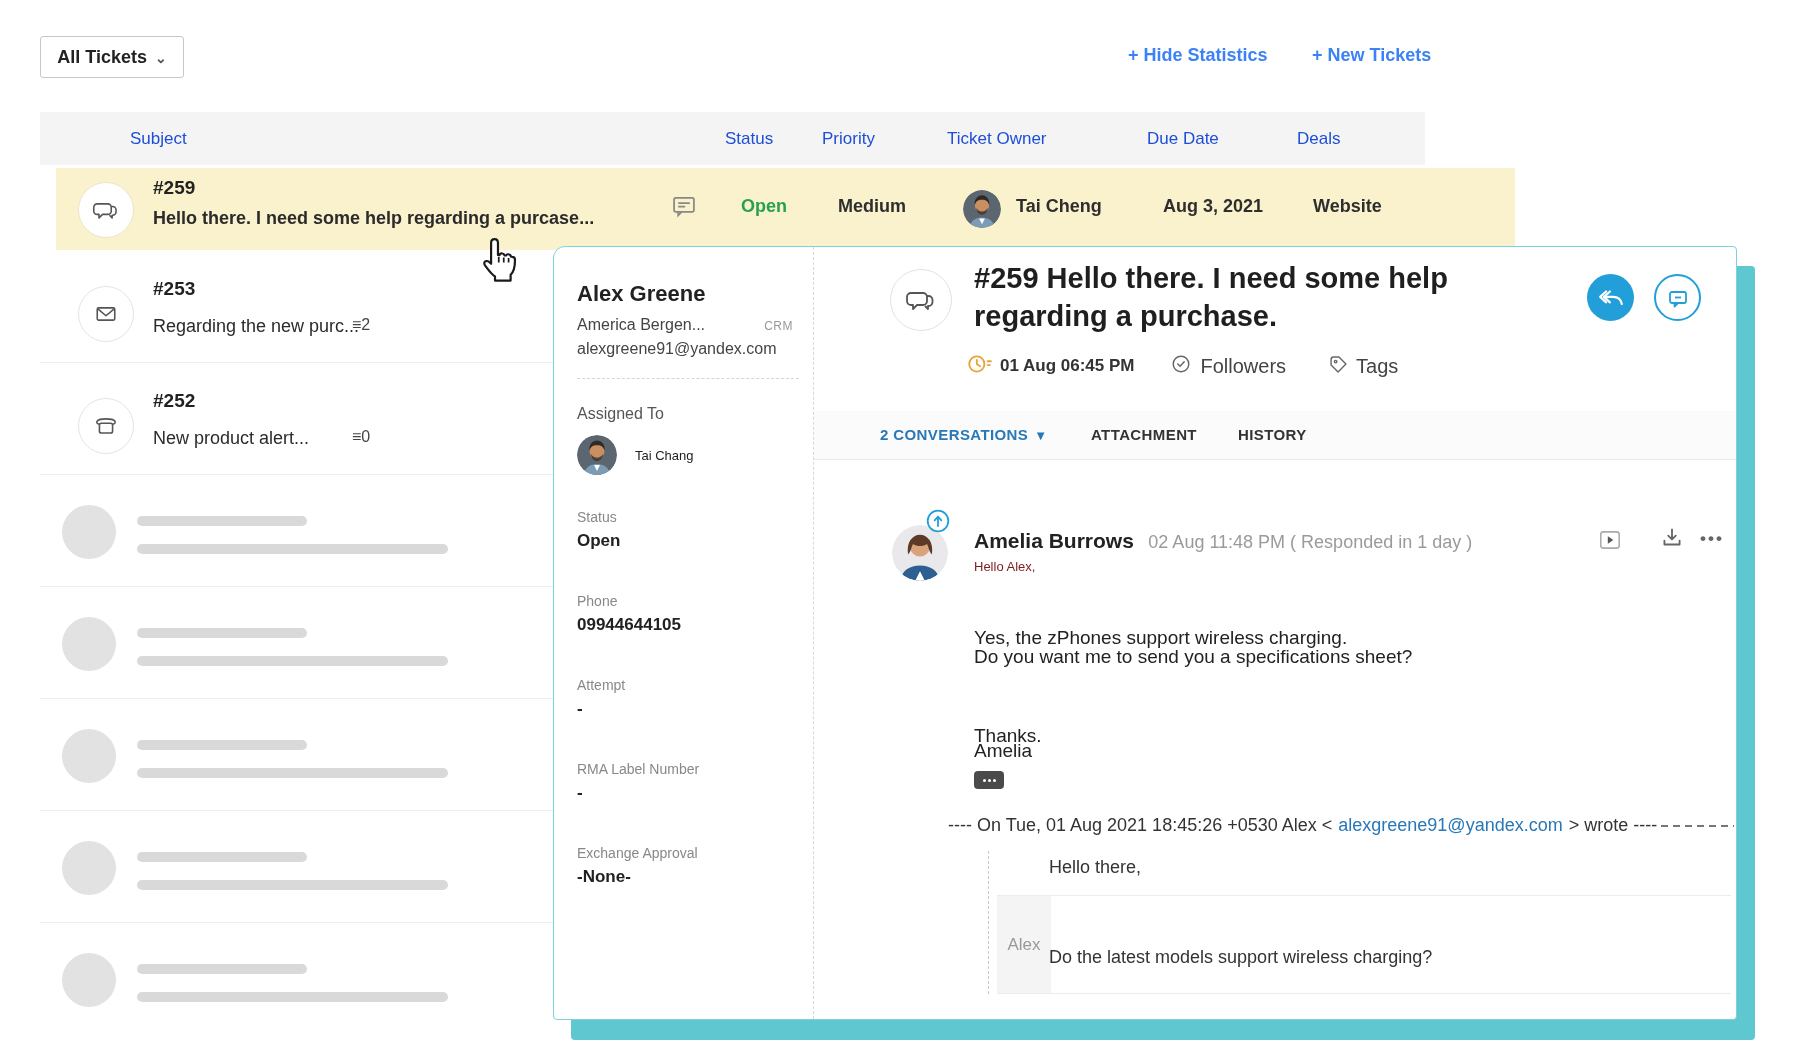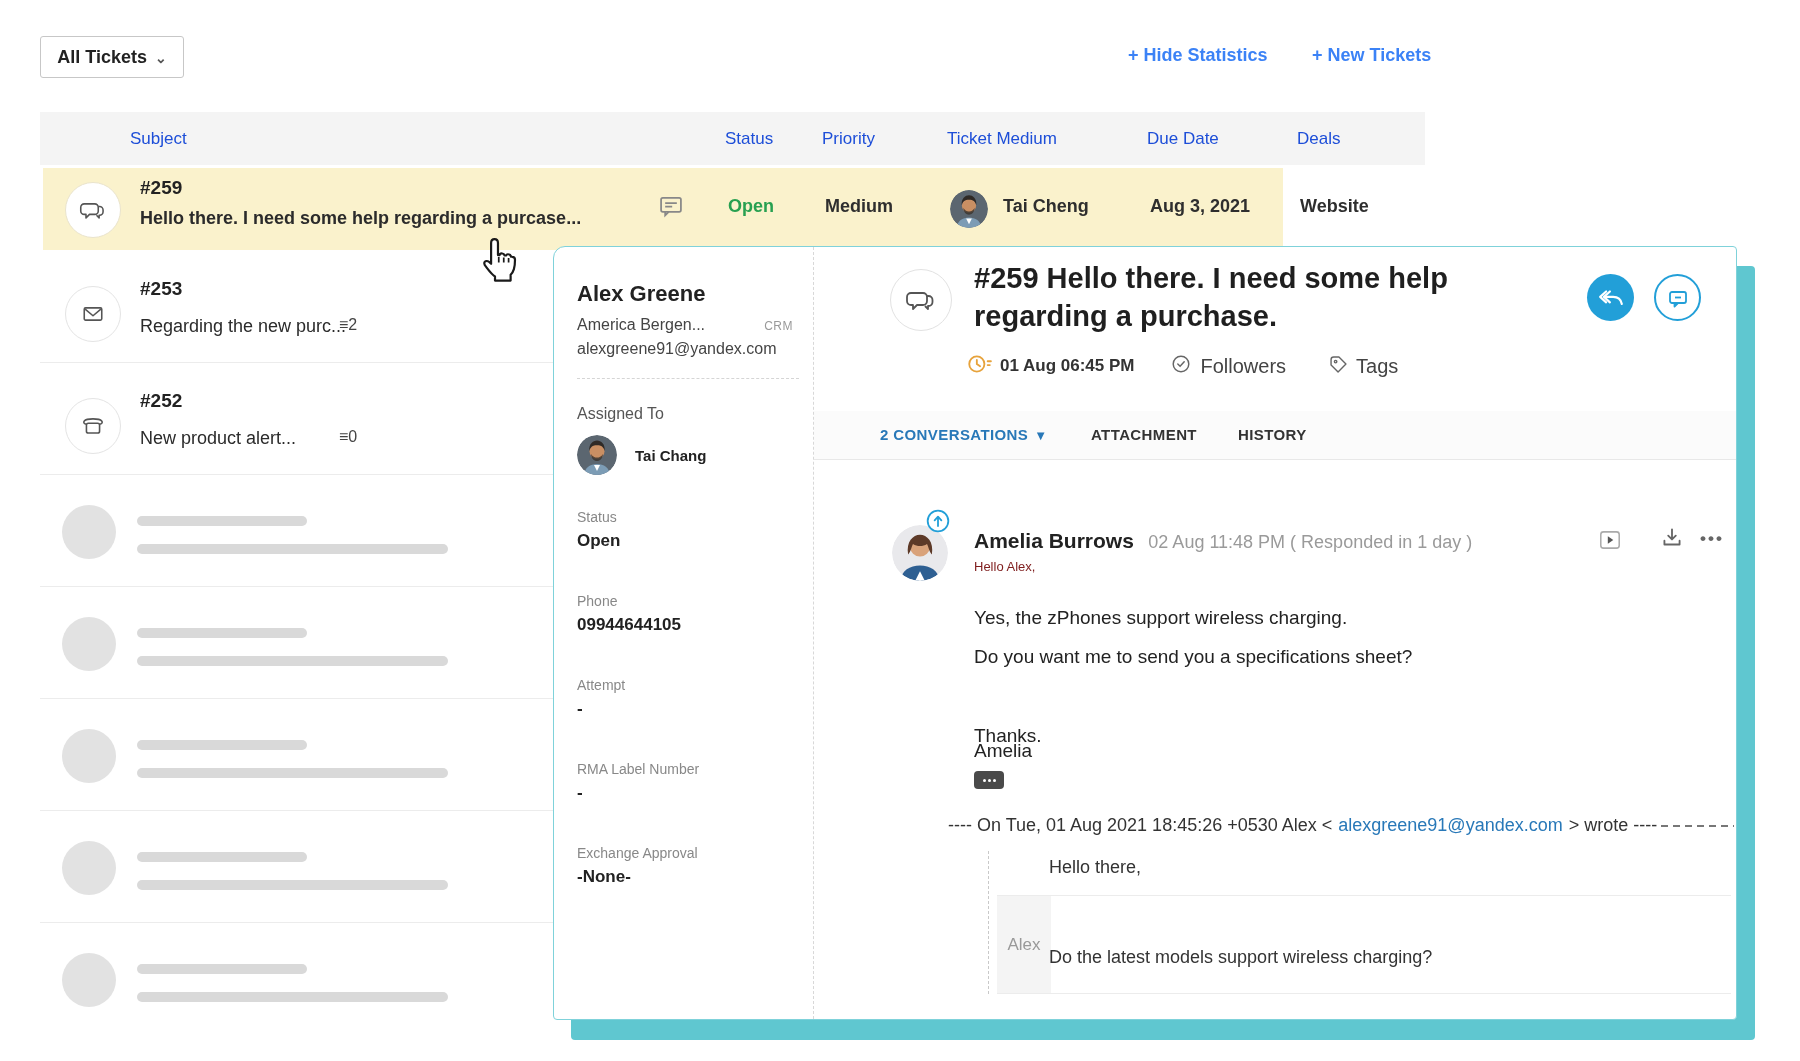--- a/index.html
+++ b/index.html
@@ -14,21 +14,21 @@
   .top-link{font-size:18px;font-weight:600;color:#3b82f6;cursor:pointer;}
   .link-hide{left:1128px;top:45px;}
   .link-new{left:1312px;top:45px;}
 
   
   .list-header{left:40px;top:112px;width:1385px;height:53px;background:#f4f4f4;}
   .th{position:absolute;top:0;line-height:53px;font-size:17px;color:#1d4ed8;font-weight:500;}
   .th-subject{left:90px;} .th-status{left:685px;} .th-priority{left:782px;}
   .th-owner{left:907px;} .th-due{left:1107px;} .th-deals{left:1257px;}
 
-  .trow{left:43px;width:1240px;position:absolute;}
+  .trow{left:56px;width:1459px;position:absolute;}
   .row-259{top:168px;height:82px;background:#faf2cc;cursor:pointer;}
   .row-253{top:250px;height:112px;cursor:pointer;}
   .row-252{top:362px;height:112px;cursor:pointer;}
   .chan-circle{position:absolute;left:22px;width:54px;height:54px;border-radius:50%;
     background:#fff;border:1px solid #e4e4e4;display:flex;align-items:center;justify-content:center;}
   .row-259 .chan-circle{top:14px;border-color:#eae4cc;}
   .row-253 .chan-circle,.row-252 .chan-circle{top:36px;}
   .tid{position:absolute;left:97px;font-size:19px;font-weight:800;color:#222;}
   .row-259 .tid{top:9px;}
   .row-253 .tid,.row-252 .tid{top:28px;}
@@ -57,21 +57,21 @@
   .sidebar{width:260px;box-sizing:border-box;padding:34px 14px 0 23px;border-right:1px dashed #d8d8d8;flex:none;}
   .sb-name{font-size:22px;font-weight:700;color:#222;}
   .sb-company-row{display:flex;align-items:baseline;margin-top:9px;}
   .sb-company{font-size:16px;color:#444;}
   .sb-crm{margin-left:auto;margin-right:6px;font-size:12px;color:#999;letter-spacing:.5px;}
   .sb-email{margin-top:6px;font-size:16px;color:#444;}
   .sb-divider{margin-top:20px;border-top:1px dashed #d5d5d5;}
   .sb-assigned-label{margin-top:26px;font-size:16px;color:#555;}
   .sb-assigned-row{margin-top:12px;display:flex;align-items:center;gap:18px;}
   .sb-avatar{width:40px;height:40px;border-radius:50%;overflow:hidden;flex:none;}
-  .sb-assigned-name{font-size:15px;font-weight:700;color:#222;}
+  .sb-assigned-name{font-size:13px;font-weight:400;color:#222;}
   .fgroup{margin-top:42px;}
   .flabel{font-size:14px;color:#888;}
   .fvalue{margin-top:6px;font-size:17px;font-weight:700;color:#222;}
 
   .main{flex:1;position:relative;}
   .hdr-icon{position:absolute;left:76px;top:22px;width:60px;height:60px;border:1px solid #e2e2e2;border-radius:50%;
     display:flex;align-items:center;justify-content:center;}
   .hdr-title{position:absolute;left:160px;top:12px;width:510px;font-size:29px;line-height:38px;font-weight:700;color:#1f1f1f;}
   .btn-circle{position:absolute;top:27px;width:47px;height:47px;border-radius:50%;cursor:pointer;
     display:flex;align-items:center;justify-content:center;box-sizing:border-box;}
@@ -94,21 +94,21 @@
   .cv-badge{position:absolute;left:112px;top:262px;width:24px;height:24px;}
   .cv-author-row{position:absolute;left:160px;top:282px;white-space:nowrap;}
   .cv-author{font-size:21px;font-weight:700;color:#222;}
   .cv-meta{font-size:18px;color:#9a9a9a;margin-left:10px;}
   .cv-ic{position:absolute;cursor:pointer;}
   .ic-expand{left:783px;top:280px;width:26px;height:26px;}
   .ic-download{left:845px;top:278px;width:26px;height:26px;}
   .ic-dots{left:886px;top:282px;font-size:17px;font-weight:700;color:#666;letter-spacing:2px;}
   .cv-greeting{position:absolute;left:160px;top:312px;font-size:13px;color:#7f1d1d;}
   .cv-line{position:absolute;left:160px;font-size:19px;color:#222;}
-  .l1{top:360px;} .l2{top:399px;} .l3{top:478px;} .l4{top:493px;}
+  .l1{top:380px;} .l2{top:399px;} .l3{top:478px;} .l4{top:493px;}
   .cv-chip{position:absolute;left:160px;top:524px;width:30px;height:18px;border-radius:4px;background:#4a4a4a;
     display:flex;align-items:center;justify-content:center;gap:2px;cursor:pointer;}
   .cv-chip i{width:3px;height:3px;border-radius:50%;background:#fff;}
 
   .quote-head{position:absolute;left:134px;top:568px;right:2px;display:flex;align-items:center;
     font-size:18px;color:#333;white-space:nowrap;}
   .quote-email{color:#2878b8;margin:0 6px;cursor:pointer;}
   .dash-fill{flex:1;height:2px;margin-left:4px;
     background-image:repeating-linear-gradient(90deg,#777 0 7px,transparent 7px 12px);}
 
@@ -130,21 +130,21 @@
     <span>All Tickets</span>
     <span class="filter-chev">⌄</span>
   </div>
   <div class="abs top-link link-hide">+ Hide Statistics</div>
   <div class="abs top-link link-new">+ New Tickets</div>
 
   <div class="abs list-header">
     <span class="th th-subject">Subject</span>
     <span class="th th-status">Status</span>
     <span class="th th-priority">Priority</span>
-    <span class="th th-owner">Ticket Medium</span>
+    <span class="th th-owner">Ticket Owner</span>
     <span class="th th-due">Due Date</span>
     <span class="th th-deals">Deals</span>
   </div>
 
   <div class="trow row-259">
     <div class="chan-circle">
       <svg width="28" height="28" viewBox="0 0 32 32" fill="none" stroke="#555" stroke-width="1.8" stroke-linejoin="round">
         <path d="M6 9 h12 a4 4 0 0 1 4 4 v4 a4 4 0 0 1 -4 4 h-6 l-4 4 v-4 h-2 a4 4 0 0 1 -4 -4 v-4 a4 4 0 0 1 4 -4 z"></path>
         <path d="M22 12 h1.5 a4 4 0 0 1 4 4 v2 a4 4 0 0 1 -4 4 h-.5 v3 l-3 -3"></path>
       </svg>

